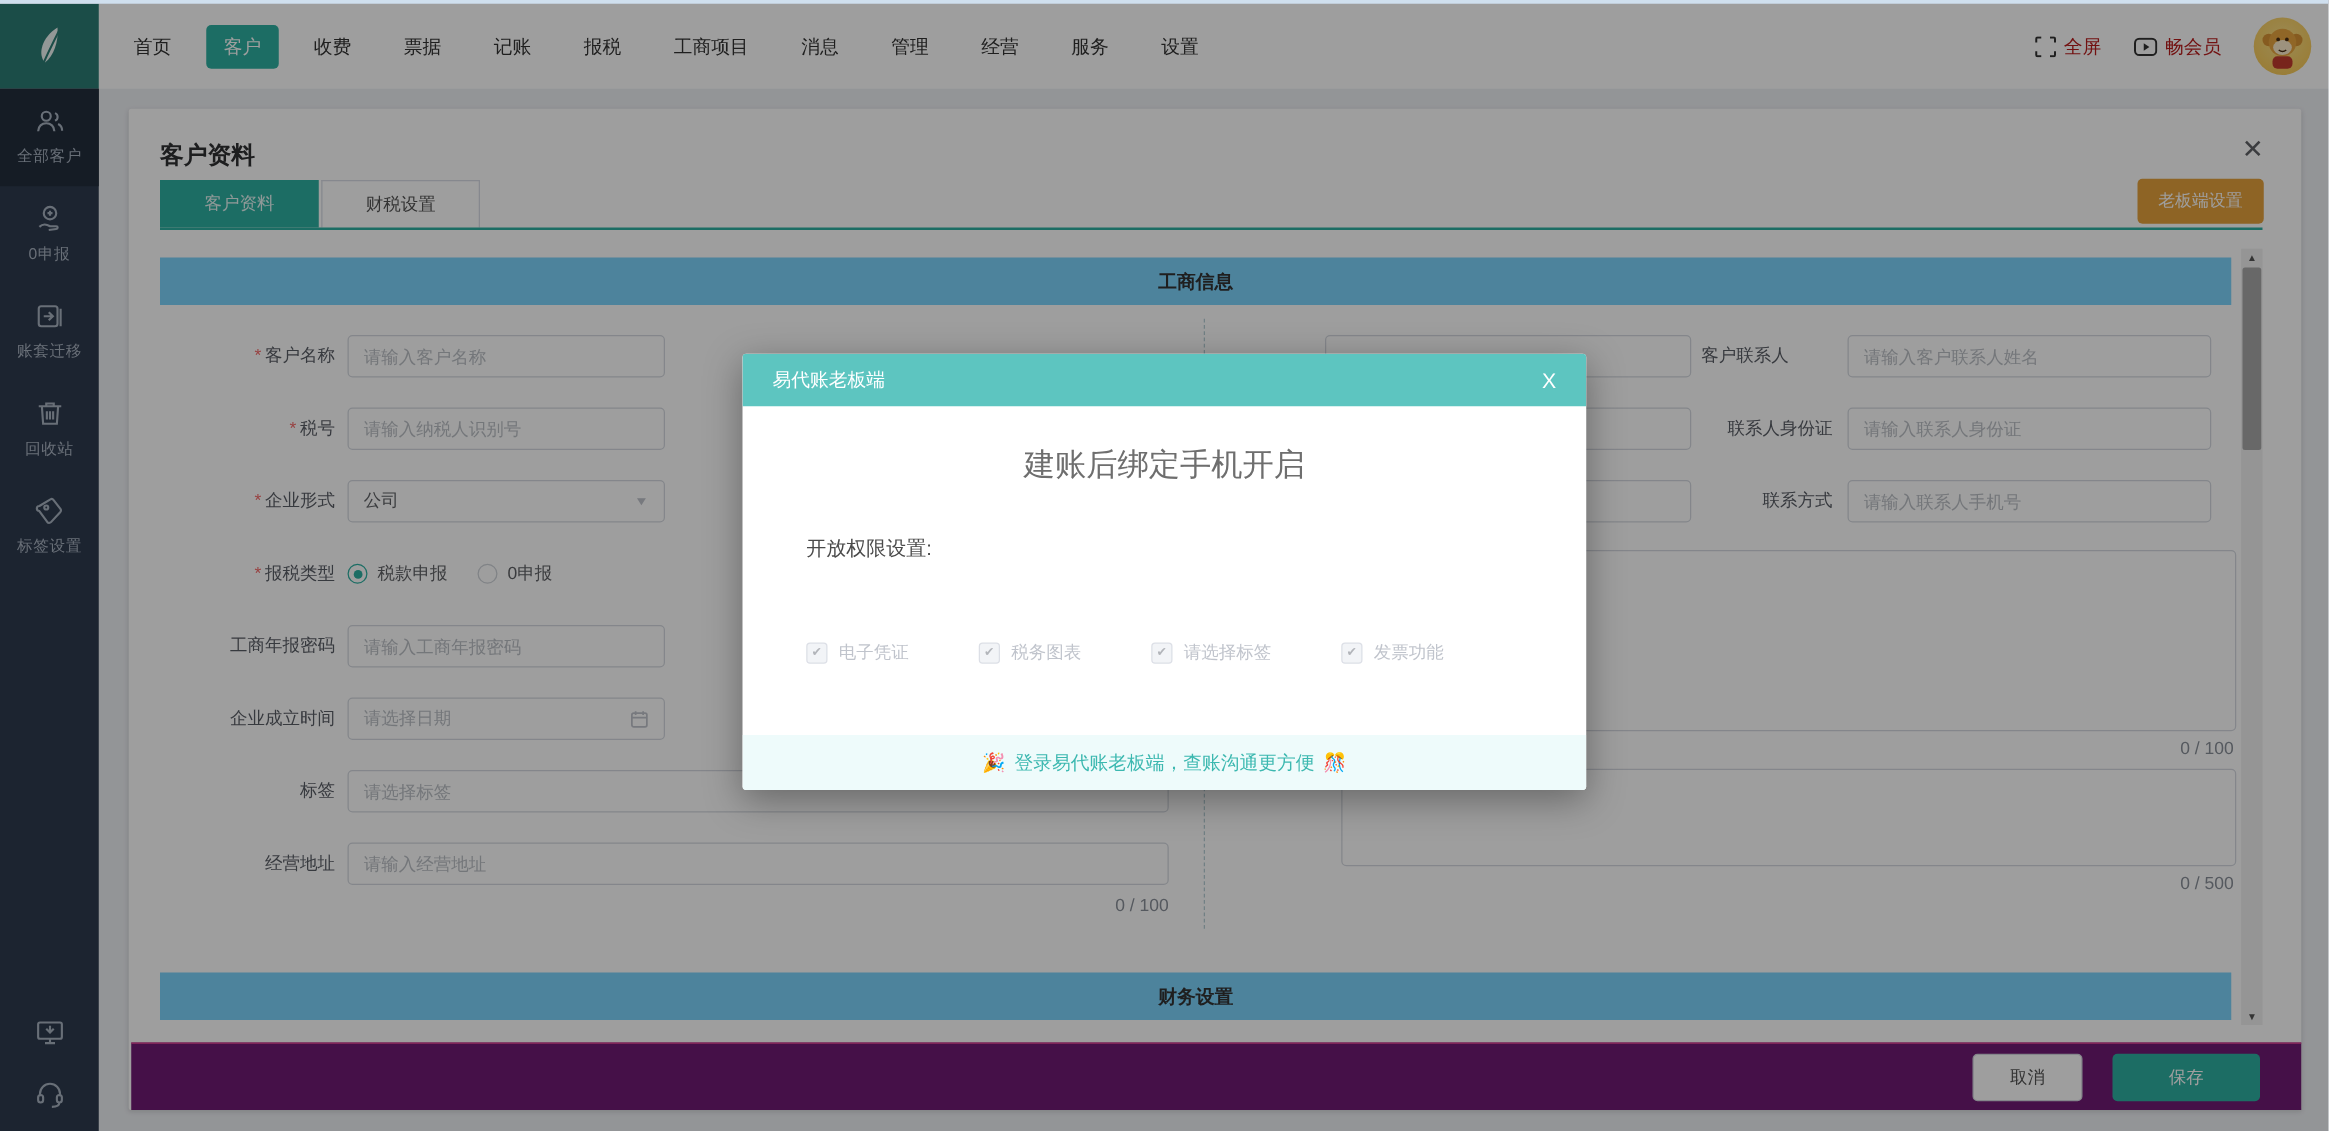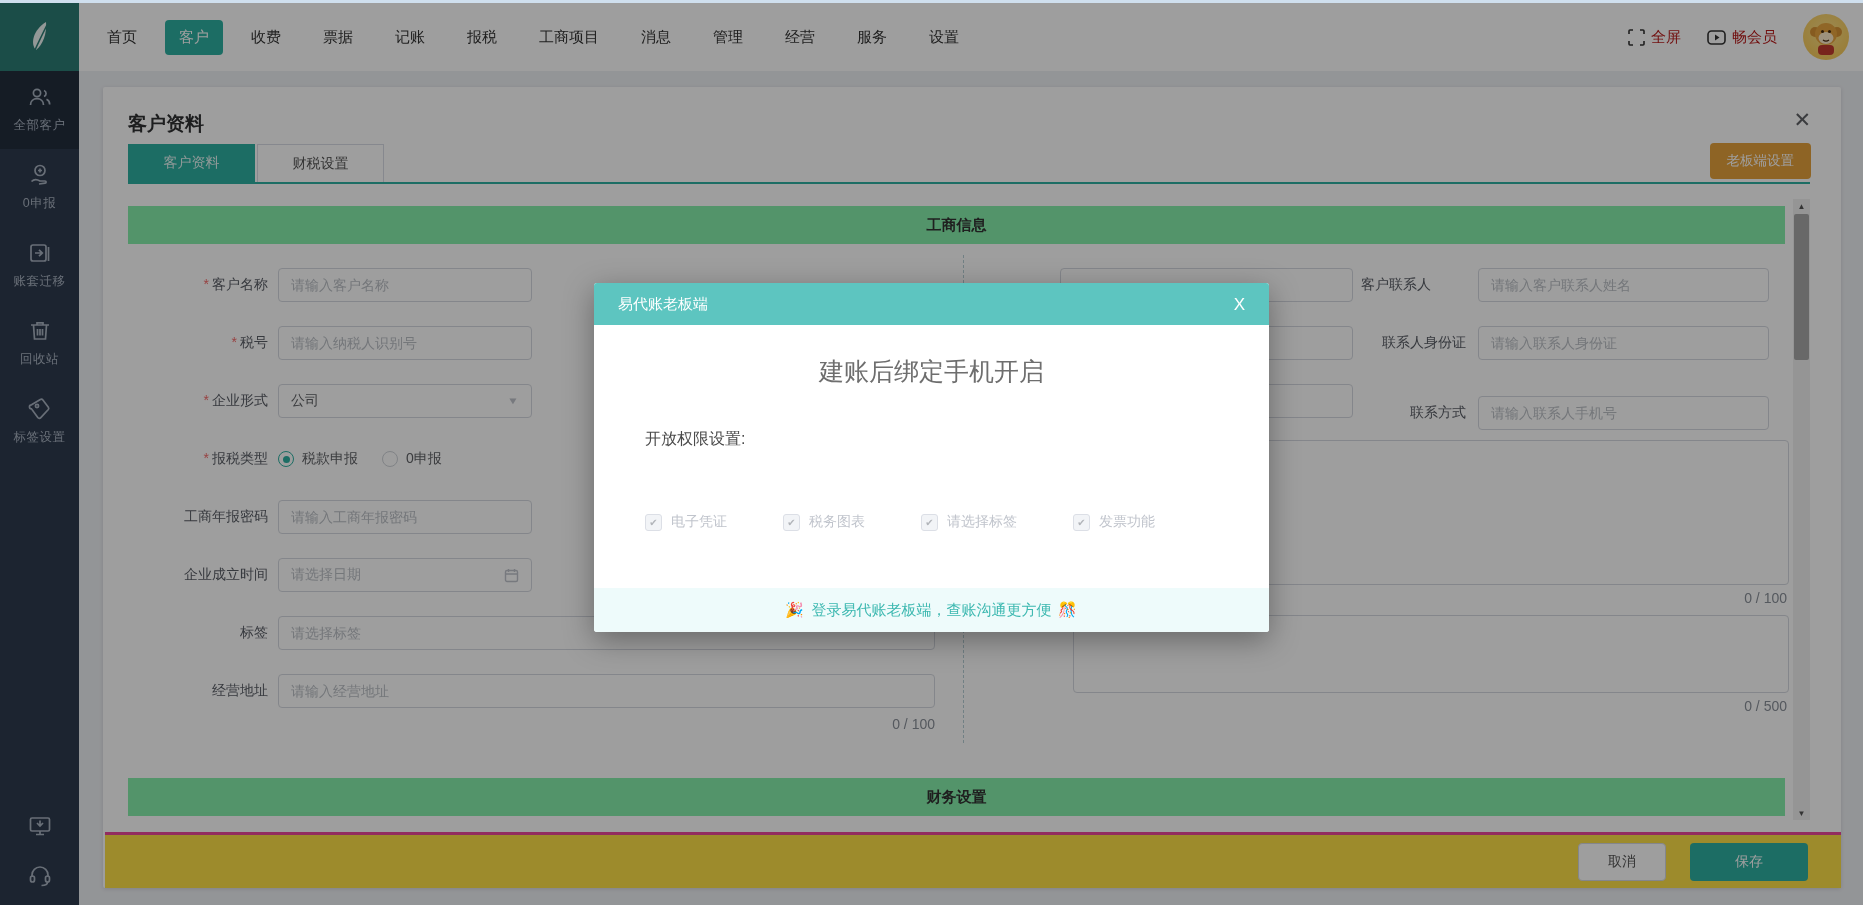--- a/index.html
+++ b/index.html
@@ -37,21 +37,21 @@
   .cardclose{position:absolute;right:30px;top:22px;font-size:21px;color:#606266;cursor:pointer;line-height:1;}
   .tabs{position:absolute;left:25px;top:57px;display:flex;}
   .tab{width:127px;height:38px;display:flex;align-items:center;justify-content:center;font-size:14px;
     box-sizing:border-box;cursor:pointer;}
   .tab.active{background:#2eb1a2;color:rgba(255,255,255,.88);}
   .tab.inactive{background:#fff;border:1px solid #d8dce5;border-bottom:none;color:#555;margin-left:2px;}
   .bossbtn{position:absolute;right:30px;top:56px;height:36px;padding:0 17px;background:#e6a23c;color:#fff;
     font-size:13.5px;border:none;border-radius:4px;display:flex;align-items:center;cursor:pointer;}
   .tabline{position:absolute;left:25px;right:31px;top:95px;height:2px;background:#2eb1a2;}
 
-  .band{position:absolute;left:25px;right:56px;height:38px;background:#86efac;display:flex;
+  .band{position:absolute;left:25px;right:56px;height:38px;background:#7dd3fc;display:flex;
     align-items:center;justify-content:center;font-size:15px;font-weight:bold;color:#333;}
 
   .frow{position:absolute;display:flex;align-items:center;height:34px;}
   .flabel{font-size:14px;color:#5a5e66;text-align:right;white-space:nowrap;}
   .req{color:#f56c6c;margin-right:3px;font-size:14px;}
   .finput{height:34px;box-sizing:border-box;border:1px solid #d5d9e0;border-radius:4px;background:#fff;
     font-size:14px;color:#606266;padding:0 12px;outline:none;font-family:inherit;}
   .finput::placeholder{color:#bcc0c6;}
   .fsel{display:flex;align-items:center;justify-content:space-between;}
   .chev{color:#c0c4cc;font-size:12px;transform:scaleY(.8);}
@@ -65,21 +65,21 @@
   .rdot.off{border:1.5px solid #cfd3d9;}
   .rtext{font-size:14px;color:#606266;}
 
   
   .sbar{position:absolute;width:17px;background:#f0f0f0;}
   .sarrow{position:absolute;left:0;width:17px;height:14px;display:flex;align-items:center;justify-content:center;
     font-size:8px;color:#555;cursor:pointer;}
   .sthumb{position:absolute;left:1px;width:15px;background:#a8a8a8;border-radius:2px;cursor:pointer;}
 
   
-  .cardfoot{position:absolute;left:2px;right:0;bottom:0;height:53px;background:#fde047;border-top:3px solid #ec4899;}
+  .cardfoot{position:absolute;left:2px;right:0;bottom:0;height:53px;background:#701a75;border-top:1px solid #ec4899;}
   .btn{position:absolute;top:8px;height:38px;border-radius:4px;font-size:14px;display:flex;align-items:center;
     justify-content:center;cursor:pointer;box-sizing:border-box;font-family:inherit;}
   .btn.cancel{right:175px;width:88px;background:#fff;border:1px solid #d5d9e0;color:#555;}
   .btn.save{right:33px;width:118px;background:#2eb1a2;border:none;color:#fff;}
 
   
   .overlay{position:absolute;inset:0;background:rgba(0,0,0,.38);z-index:50;}
   .modal{position:absolute;left:594px;top:283px;width:675px;height:349px;background:#fff;z-index:70;
     border-radius:3px;box-shadow:0 8px 30px rgba(0,0,0,.35);overflow:hidden;}
   .mhead{height:42px;background:#5dc5c0;display:flex;align-items:center;padding:0 24px;}
@@ -289,21 +289,21 @@
       </div>
 
       <div class="frow" style="left:1223px;top:181px;">
         <div class="flabel" style="width:140px;text-align:center;"><span>客户联系人</span></div>
         <input class="finput" style="width: 291px; margin-left: 12px;" placeholder="请输入客户联系人姓名">
       </div>
       <div class="frow" style="left:1223px;top:239px;">
         <div class="flabel" style="width:140px;"><span>联系人身份证</span></div>
         <input class="finput" style="width: 291px; margin-left: 12px;" placeholder="请输入联系人身份证">
       </div>
-      <div class="frow" style="left:1223px;top:309px;">
+      <div class="frow" style="left:1223px;top:297px;">
         <div class="flabel" style="width:140px;"><span>联系方式</span></div>
         <input class="finput" style="width: 291px; margin-left: 12px;" placeholder="请输入联系人手机号">
       </div>
 
       <div class="tarea" style="left:970px;top:353px;width:714px;height:143px;"></div>
       <div class="counter" style="left:1484px;top:503px;">0 / 100</div>
       <div class="tarea" style="left:970px;top:528px;width:714px;height:76px;"></div>
       <div class="counter" style="left:1484px;top:611px;">0 / 500</div>
 
       <div class="band" style="top:691px;">财务设置</div>

